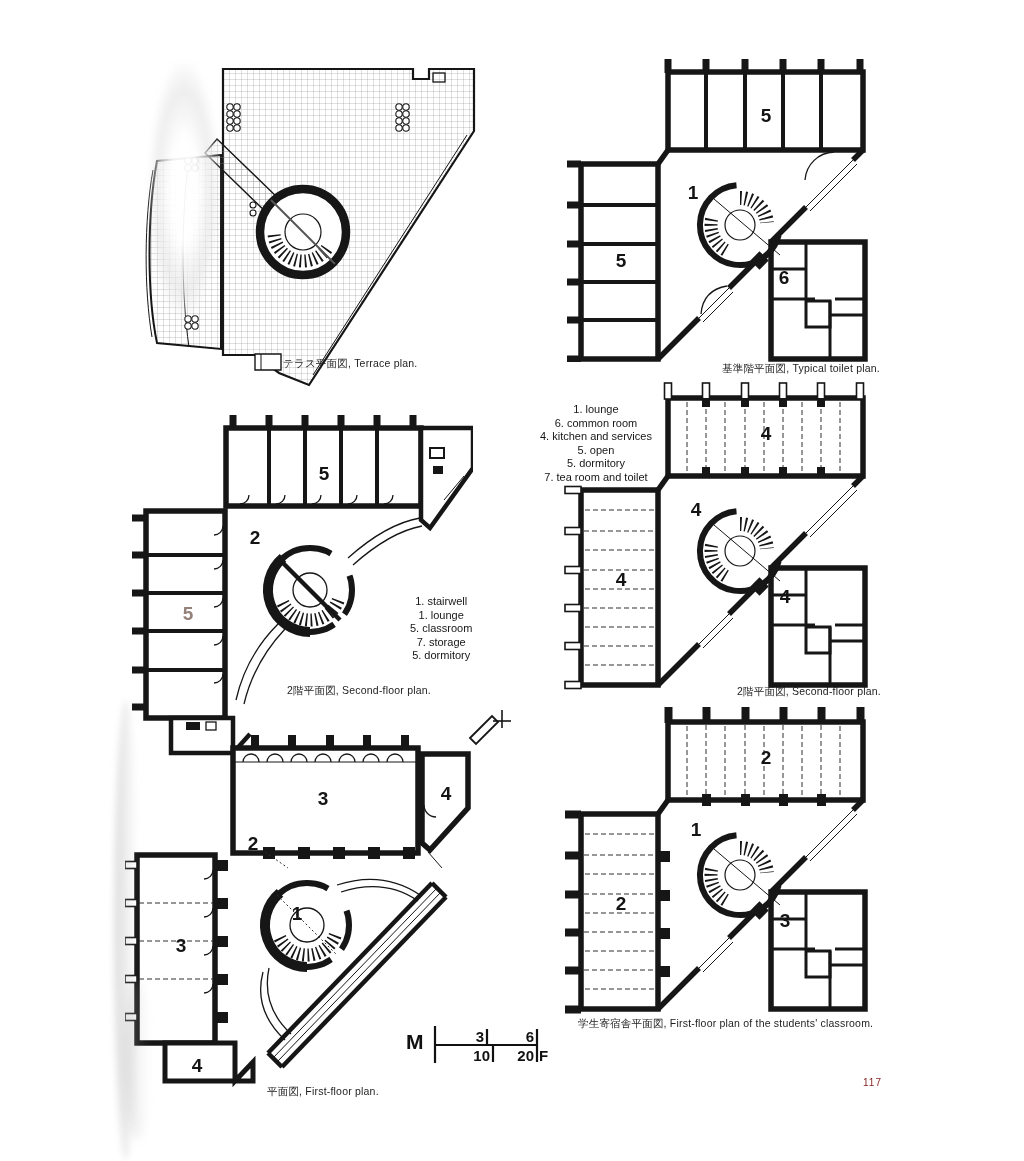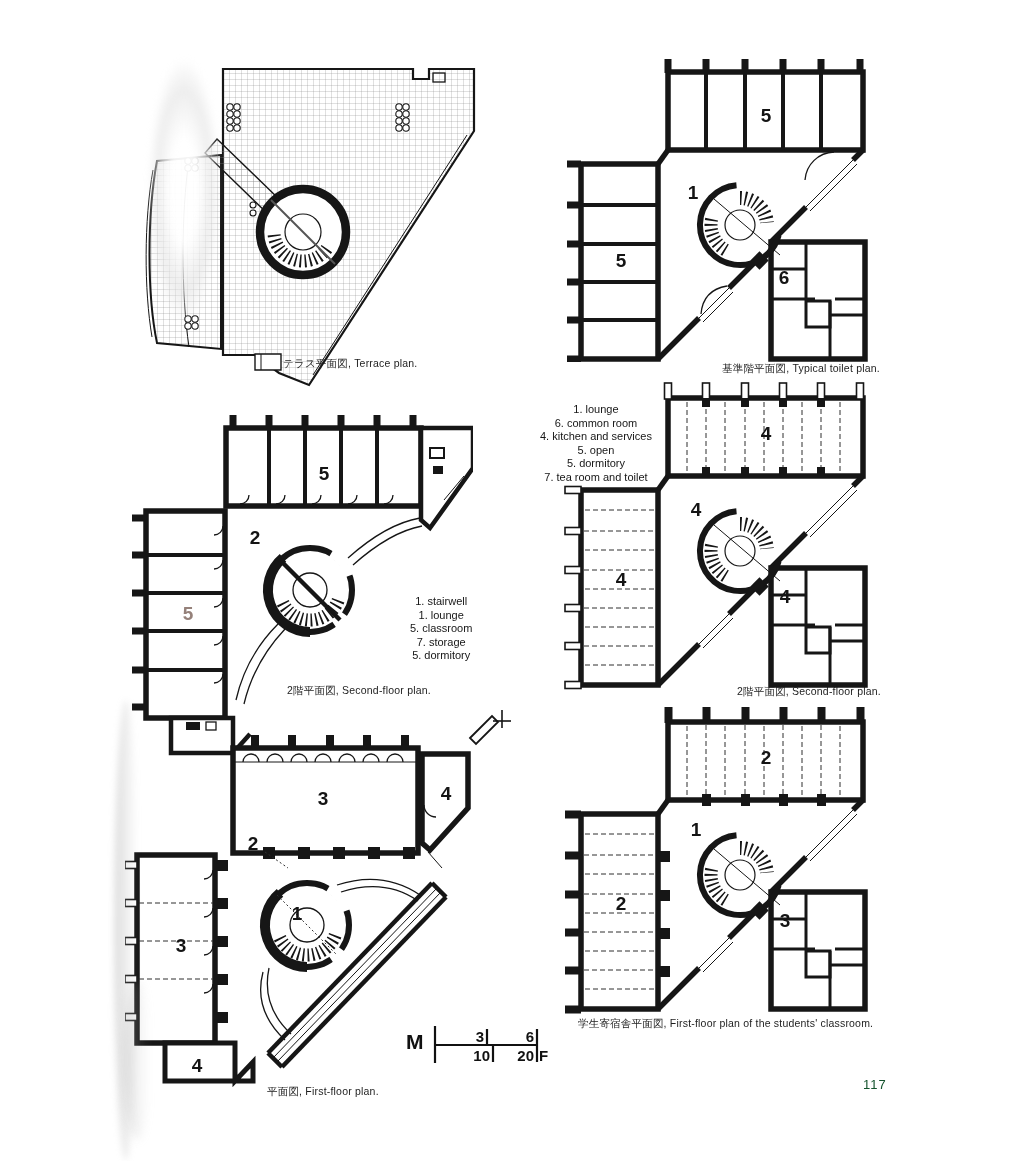--- a/index.html
+++ b/index.html
@@ -1,21 +1,21 @@
 <!DOCTYPE html>
 <html><head>
 <meta charset="utf-8">
 <style>
   html,body{margin:0;padding:0;background:#fff;}
   #page{position:relative;width:1024px;height:1161px;background:#ffffff;overflow:hidden;
         font-family:"Liberation Sans",sans-serif;}
   .abs{position:absolute;}
   .caption{font-size:10.5px;color:#1d1d1d;letter-spacing:.2px;white-space:nowrap;}
   .legend{font-size:11px;color:#161616;line-height:13.5px;white-space:nowrap;text-align:center;}
-  .pagenum{font-size:13px;color:#14532d;letter-spacing:1px;}
+  .pagenum{font-size:10px;color:#7f1d1d;letter-spacing:1px;}
   
   .wall{fill:#fff;stroke:#161616;stroke-width:5.5;stroke-linejoin:miter;}
   .wall4{fill:#fff;stroke:#161616;stroke-width:4.5;}
   .part{fill:none;stroke:#161616;stroke-width:3;}
   .div4{fill:none;stroke:#161616;stroke-width:4;}
   .thin{fill:none;stroke:#161616;stroke-width:1.3;}
   .thin2{fill:none;stroke:#161616;stroke-width:2;}
   .hair{fill:none;stroke:#161616;stroke-width:1;}
   .dashline{fill:none;stroke:#2f2f2f;stroke-width:1;stroke-dasharray:5 3;}
   .dotline{fill:none;stroke:#2f2f2f;stroke-width:1;stroke-dasharray:2 2.5;}

